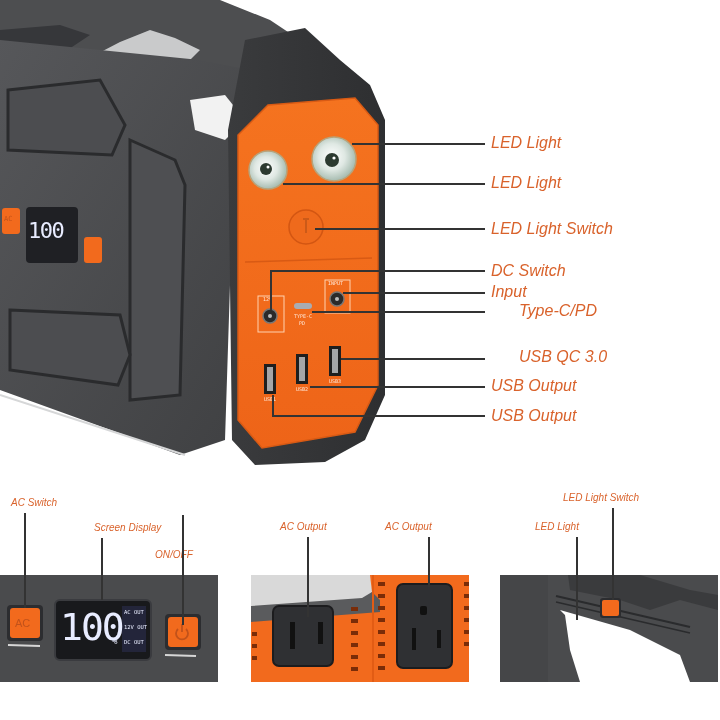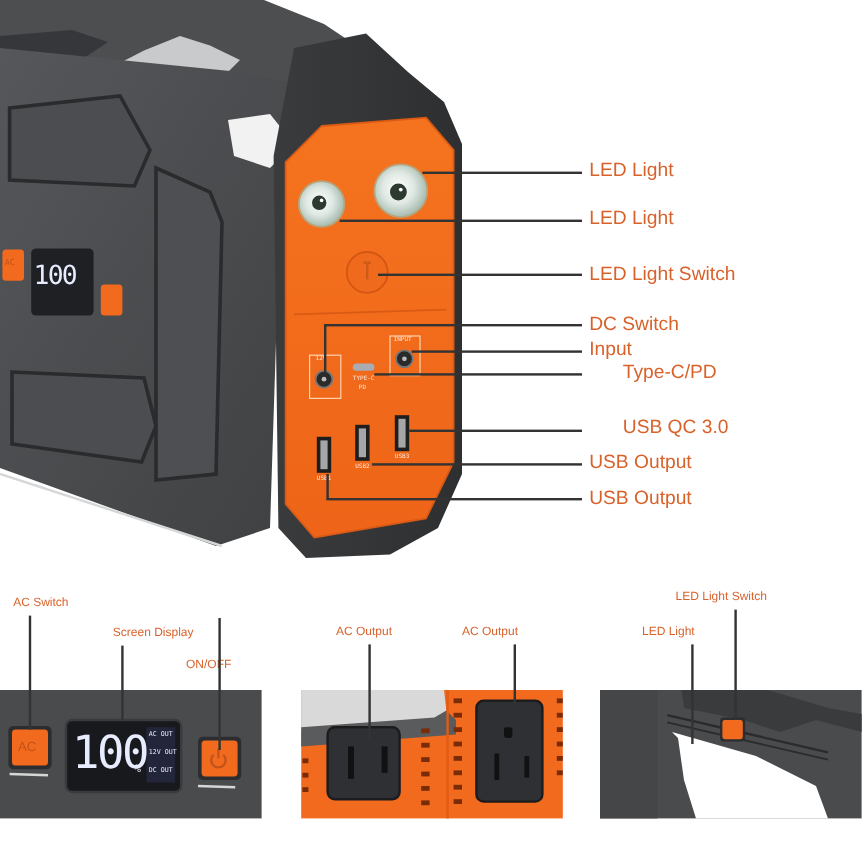--- a/index.html
+++ b/index.html
@@ -1,20 +1,20 @@
 <!DOCTYPE html>
 <html><head>
 <meta charset="utf-8">
 <style>
   html, body { margin: 0; padding: 0; background: #ffffff; }
   body { width: 720px; height: 720px; position: relative; overflow: hidden;
          font-family: "Liberation Sans", sans-serif; }
   .stage { position: absolute; left: 0; top: 0; width: 720px; height: 720px; }
   .label { position: absolute; color: #d9622b; font-family: "Liberation Sans", sans-serif;
-           font-size: 16px; line-height: 18px; white-space: nowrap; }
+           font-size: 16px; line-height: 18px; white-space: nowrap; font-style: italic; }
   .label.sm { font-size: 10px; }
   .leader { position: absolute; background: #333333; }
   svg { position: absolute; left: 0; top: 0; }
   .lcd-text { position: absolute; color: #e8ecff; font-family: "DejaVu Sans Mono", monospace; text-align: center; }
 </style>
 </head>
 <body>
 
 <div class="stage">
 

